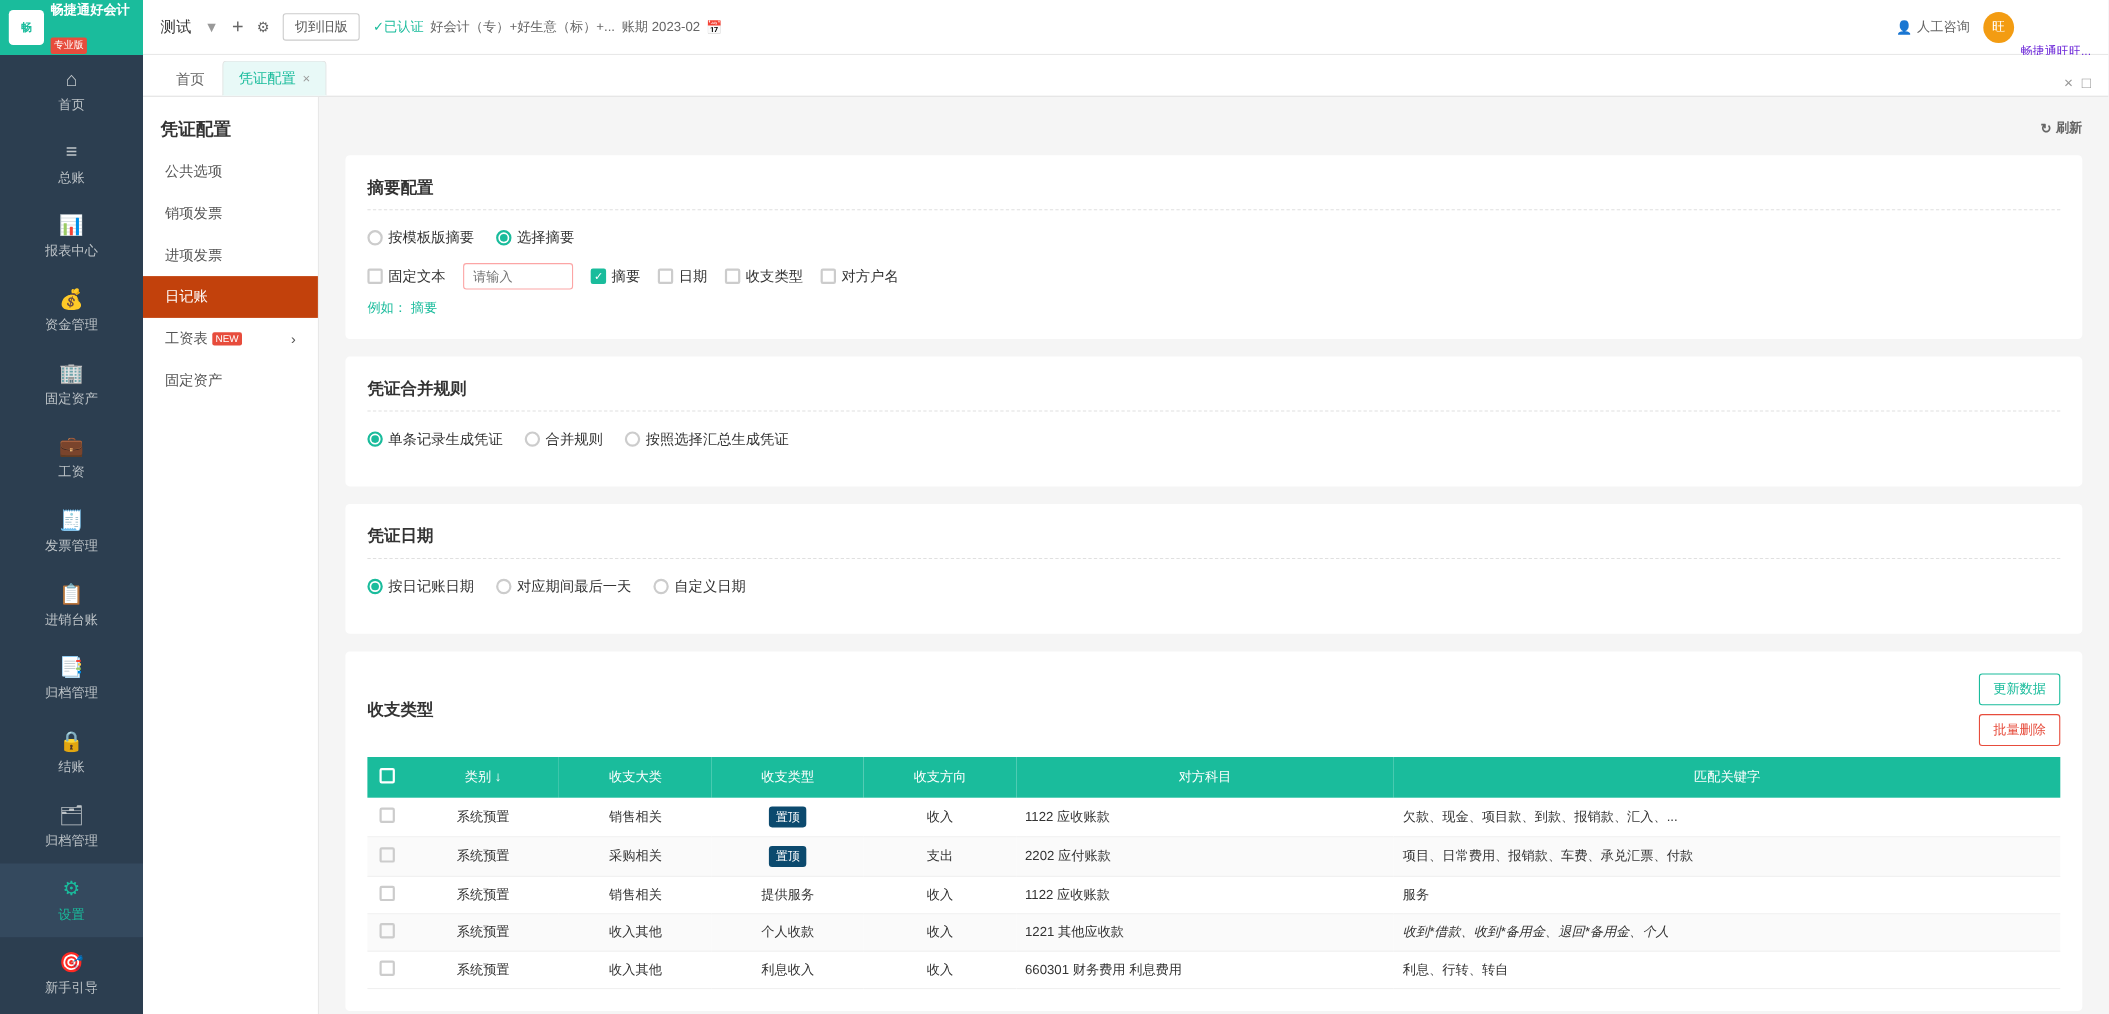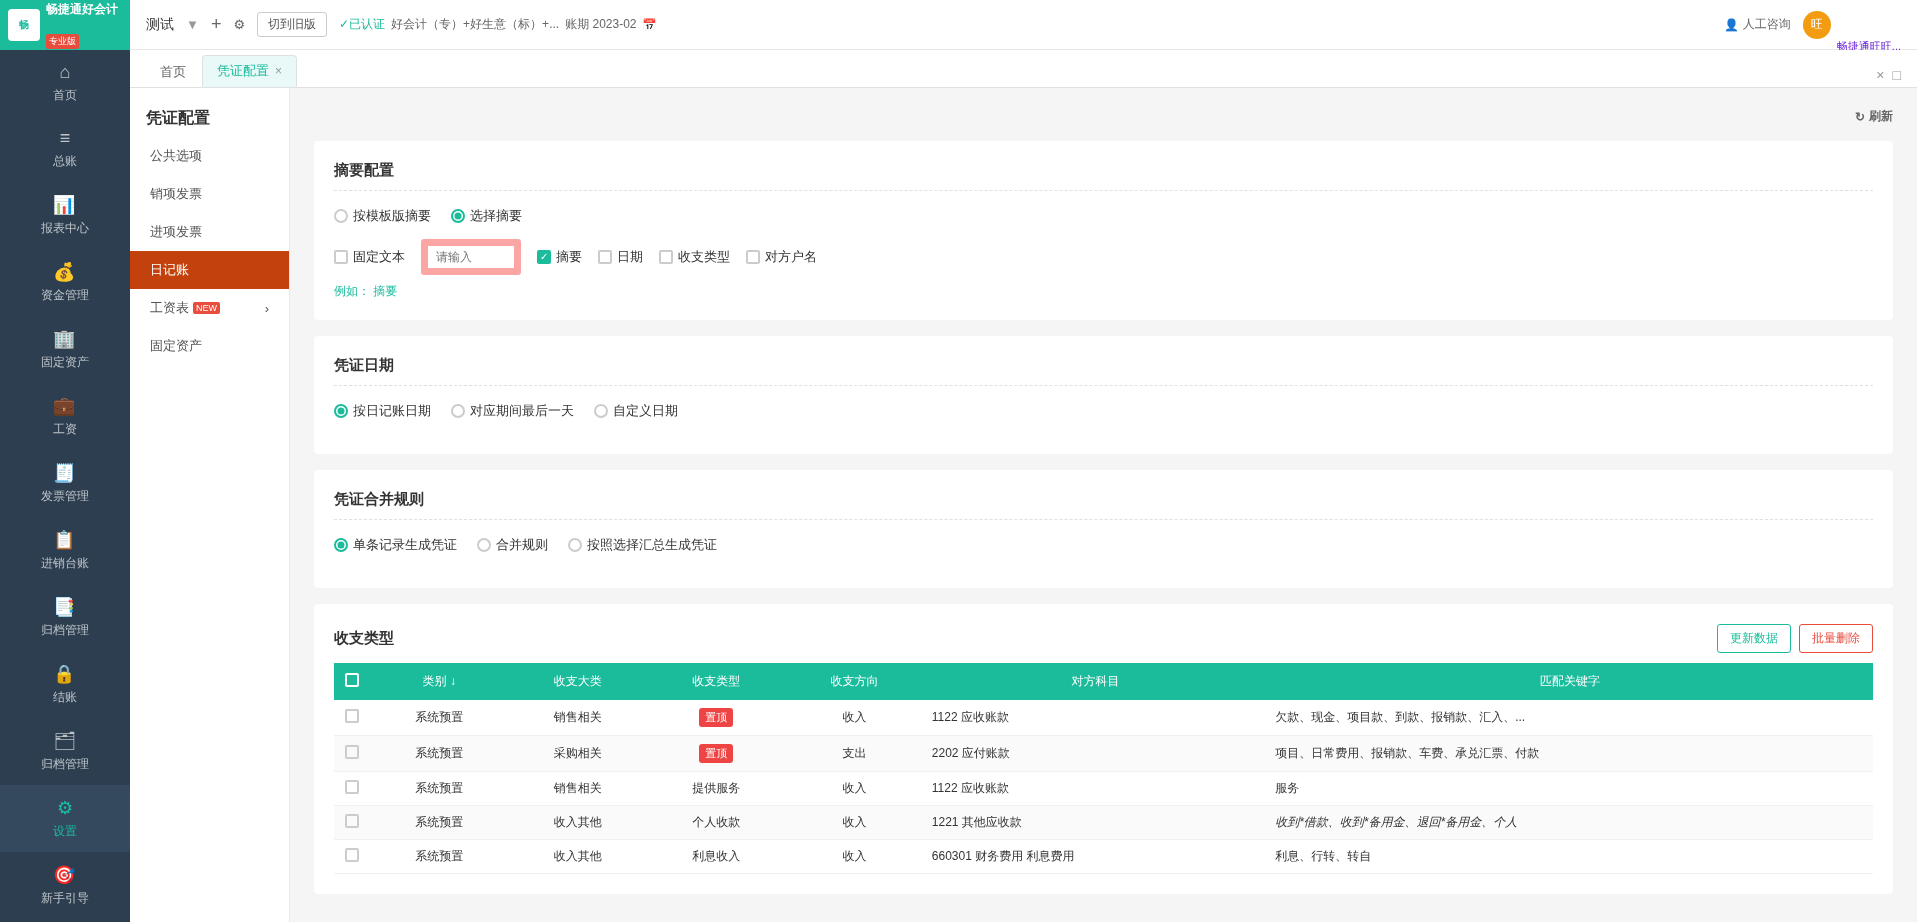--- a/index.html
+++ b/index.html
@@ -57,33 +57,33 @@
     .radio-circle { width: 14px; height: 14px; border-radius: 50%; border: 2px solid #ccc; display: inline-block; position: relative; }
     .radio-circle.checked { border-color: #1abc9c; }
     .radio-circle.checked::after { content: ''; width: 7px; height: 7px; background: #1abc9c; border-radius: 50%; position: absolute; top: 50%; left: 50%; transform: translate(-50%, -50%); }
 
     
     .checkbox-row { display: flex; align-items: center; gap: 16px; margin-bottom: 2px; }
     .checkbox-item { display: flex; align-items: center; gap: 5px; cursor: pointer; font-size: 13px; }
     .checkbox-box { width: 14px; height: 14px; border: 2px solid #ccc; display: inline-block; position: relative; border-radius: 2px; }
     .checkbox-box.checked { background: #1abc9c; border-color: #1abc9c; }
     .checkbox-box.checked::after { content: '✓'; color: white; font-size: 10px; position: absolute; top: -1px; left: 1px; }
-    .text-input { border: 7px solid #fca5a5; padding: 4px 8px; border-radius: 3px; font-size: 12px; color: #000000; width: 100px; }
+    .text-input { border: 1px solid #fca5a5; padding: 4px 8px; border-radius: 3px; font-size: 12px; color: #000000; width: 100px; }
     .example-text { color: #1abc9c; font-size: 12px; margin-top: 8px; }
     .example-label { color: #1abc9c; }
     .action-btn { padding: 5px 12px; border: 1px solid #1abc9c; background: white; color: #1abc9c; border-radius: 3px; cursor: pointer; font-size: 12px; }
     .action-btn.danger { border-color: #e74c3c; color: #e74c3c; }
 
     table { width: 100%; border-collapse: collapse; font-size: 12px; }
     thead { background: #1abc9c; color: white; }
     th { padding: 10px 8px; text-align: center; font-weight: normal; }
     td { padding: 8px 8px; text-align: center; border-bottom: 1px solid #f0f0f0; }
     tr:nth-child(even) { background: #fafafa; }
 
-    .tag-btn { background: #ef4444; color: white; padding: 2px 6px; border-radius: 3px; font-size: 11px; cursor: pointer; border: none; }
+    .tag-btn { background: #0c4a6e; color: white; padding: 2px 6px; border-radius: 3px; font-size: 11px; cursor: pointer; border: none; }
 
     
     .main-panel::-webkit-scrollbar { width: 6px; }
     .main-panel::-webkit-scrollbar-thumb { background: #ccc; border-radius: 3px; }
   </style>
 </head>
 <body>
 
 <div class="sidebar">
   <div class="sidebar-logo">
@@ -268,59 +268,59 @@
             <span>对方户名</span>
           </label>
         </div>
         <div class="example-text">
           <span>例如：</span>
           <span class="example-label">摘要</span>
         </div>
       </div>
 
       <div class="section">
+        <div class="section-title">凭证合并规则</div>
+        <div class="radio-group">
+          <label class="radio-item">
+            <span class="radio-circle checked"></span>
+            <span>单条记录生成凭证</span>
+          </label>
+          <label class="radio-item">
+            <span class="radio-circle"></span>
+            <span>合并规则</span>
+          </label>
+          <label class="radio-item">
+            <span class="radio-circle"></span>
+            <span>按照选择汇总生成凭证</span>
+          </label>
+        </div>
+      </div>
+
+      <div class="section">
         <div class="section-title">凭证日期</div>
         <div class="radio-group">
           <label class="radio-item">
             <span class="radio-circle checked"></span>
             <span>按日记账日期</span>
           </label>
           <label class="radio-item">
             <span class="radio-circle"></span>
             <span>对应期间最后一天</span>
           </label>
           <label class="radio-item">
             <span class="radio-circle"></span>
             <span>自定义日期</span>
-          </label>
-        </div>
-      </div>
-
-      <div class="section">
-        <div class="section-title">凭证合并规则</div>
-        <div class="radio-group">
-          <label class="radio-item">
-            <span class="radio-circle checked"></span>
-            <span>单条记录生成凭证</span>
-          </label>
-          <label class="radio-item">
-            <span class="radio-circle"></span>
-            <span>合并规则</span>
-          </label>
-          <label class="radio-item">
-            <span class="radio-circle"></span>
-            <span>按照选择汇总生成凭证</span>
           </label>
         </div>
       </div>
 
       <div class="section">
         <div style="display:flex;align-items:center;justify-content:space-between;margin-bottom:10px;">
           <div class="section-title" style="margin-bottom:0;border-bottom:none;padding-bottom:0;">收支类型</div>
-          <div style="display:flex;gap:8px;">
+          <div style="display:flex;gap:8px;flex-direction:column;">
             <button class="action-btn">更新数据</button>
             <button class="action-btn danger">批量删除</button>
           </div>
         </div>
         <table>
           <thead>
             <tr>
               <th style="width:36px;">
                 <span class="checkbox-box" style="display:inline-block;width:14px;height:14px;border:2px solid white;border-radius:2px;background:#1abc9c;"></span>
               </th>

